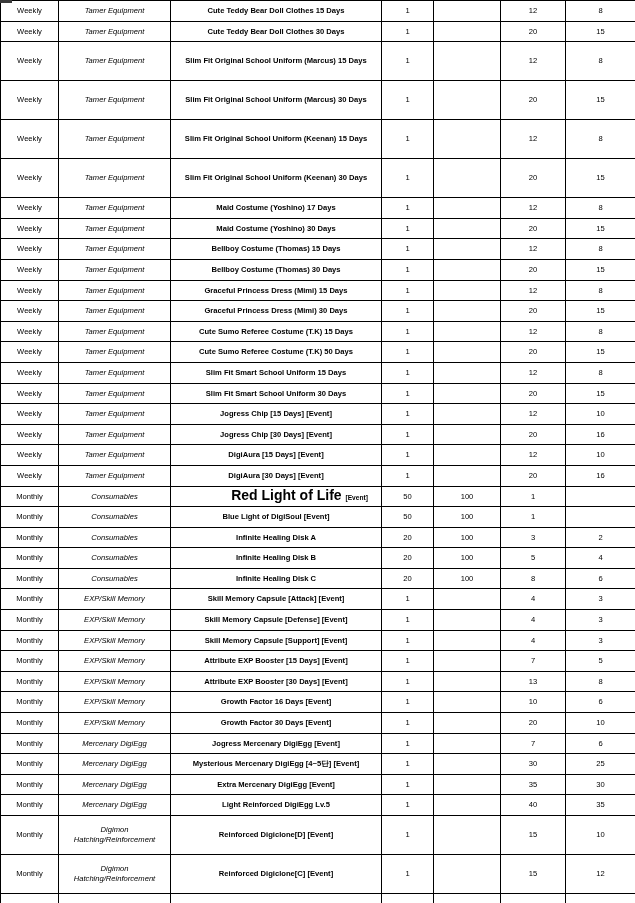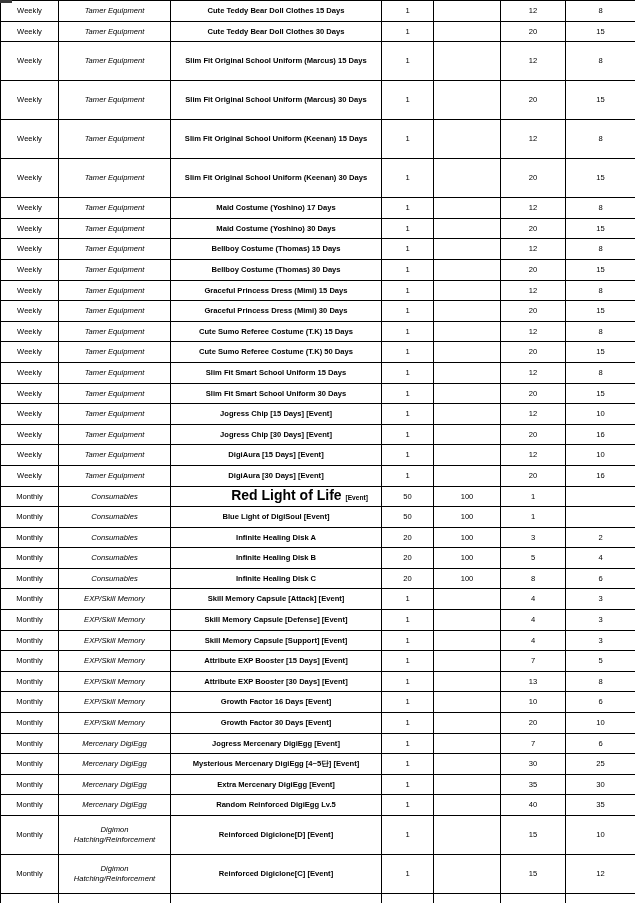--- a/index.html
+++ b/index.html
@@ -400,21 +400,21 @@
           <td class="category">Mercenary DigiEgg</td>
           <td class="item">Extra Mercenary DigiEgg [Event]</td>
           <td class="num">1</td>
           <td class="num"></td>
           <td class="num">35</td>
           <td class="num">30</td>
         </tr>
         <tr class="r1">
           <td class="cycle">Monthly</td>
           <td class="category">Mercenary DigiEgg</td>
-          <td class="item">Random Reinforced DigiEgg Lv.5</td>
+          <td class="item">Light Reinforced DigiEgg Lv.5</td>
           <td class="num">1</td>
           <td class="num"></td>
           <td class="num">40</td>
           <td class="num">35</td>
         </tr>
         <tr class="r2">
           <td class="cycle">Monthly</td>
           <td class="category">Digimon Hatching/Reinforcement</td>
           <td class="item">Reinforced Digiclone[D] [Event]</td>
           <td class="num">1</td>

